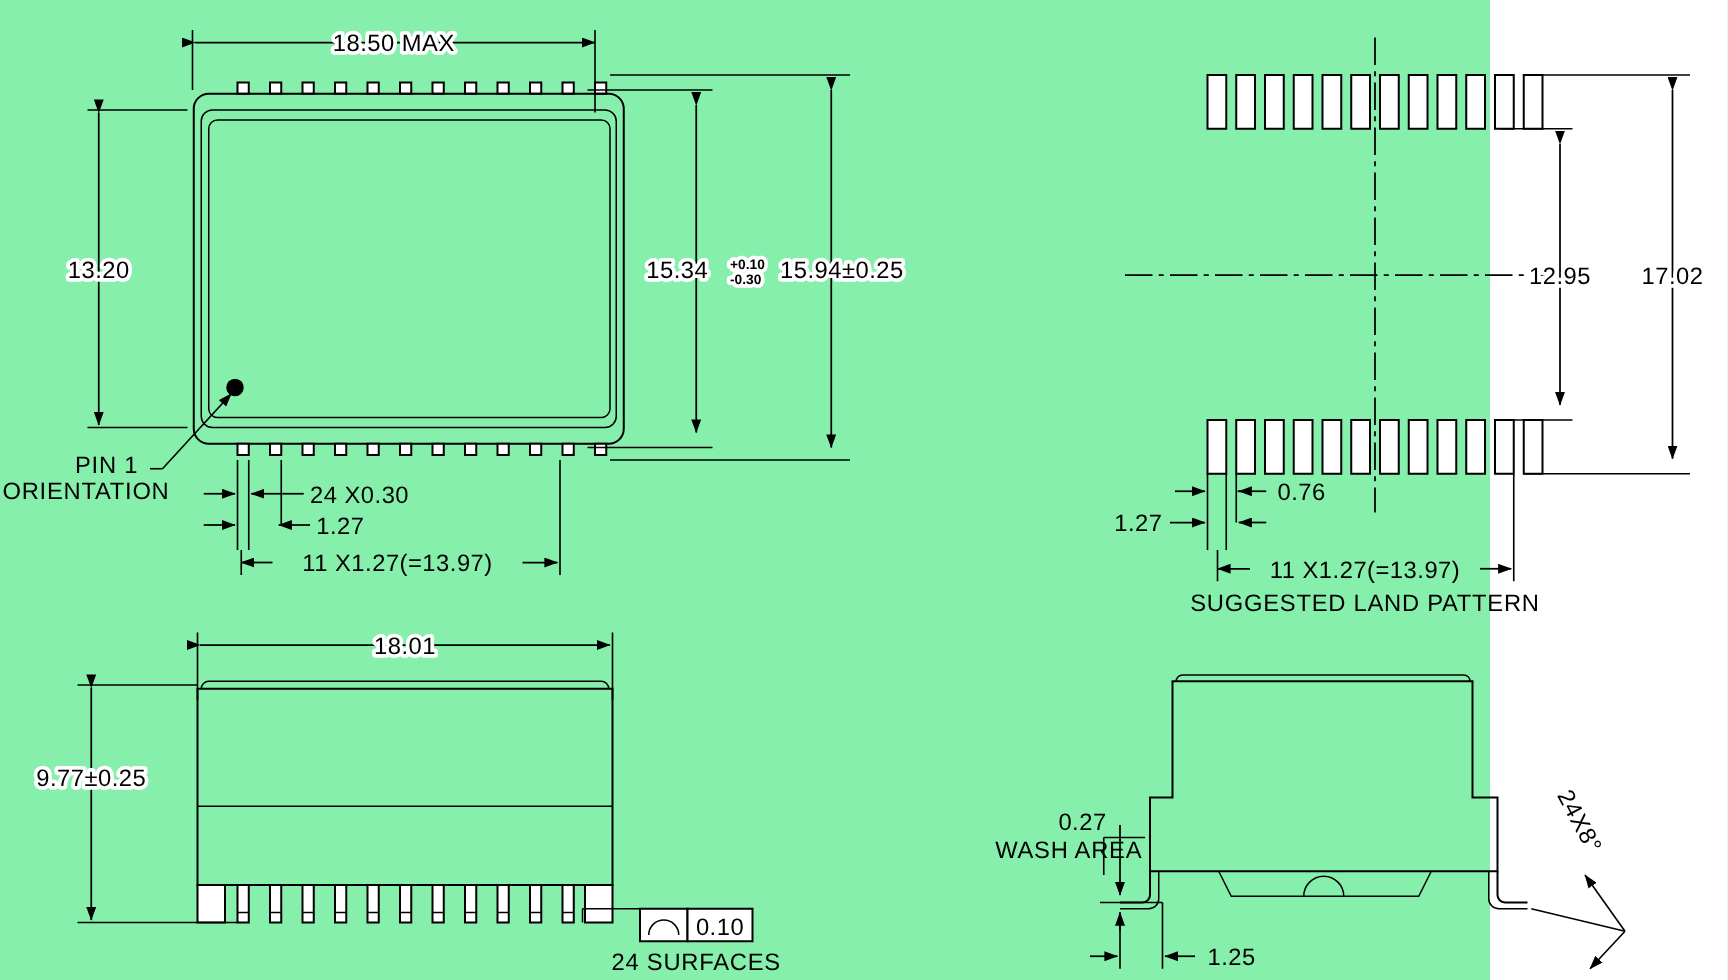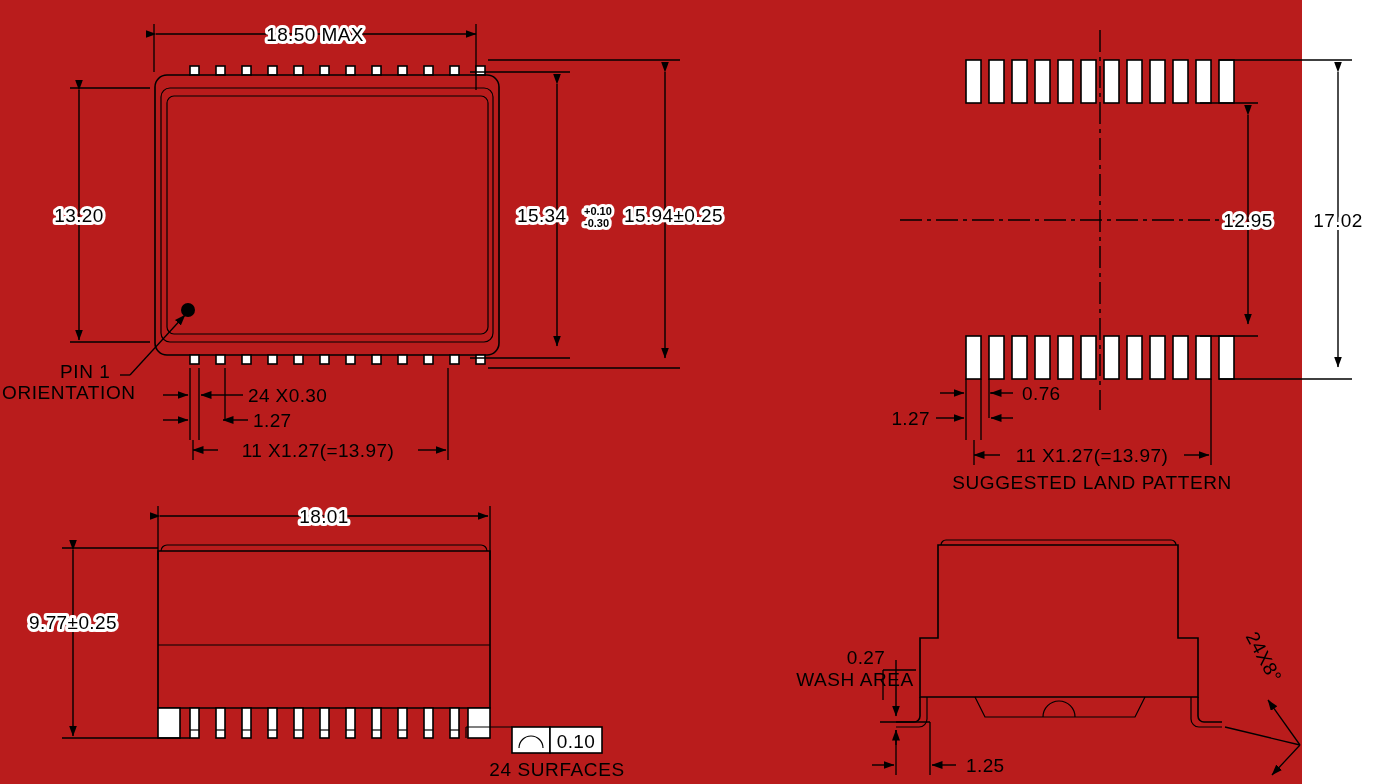--- a/index.html
+++ b/index.html
@@ -1,18 +1,18 @@
 <!DOCTYPE html>
 <html><head>
 <meta charset="utf-8">
 <style>
   html,body{margin:0;padding:0;background:#ffffff;}
   body{width:1382px;height:784px;overflow:hidden;
        font-family:"Liberation Sans", sans-serif;}
-  #sheet{position:relative;width:1302px;height:784px;background:#b91c1c;}
+  #sheet{position:relative;width:1192px;height:784px;background:#86efac;}
   svg{display:block;}
   .ln{stroke:#000;fill:none;stroke-width:1.6;}
   .ln-thin{stroke:#000;fill:none;stroke-width:1.2;}
   .ln-dim{stroke:#000;fill:none;stroke-width:1.4;}
   .ln-ext{stroke:#000;fill:none;stroke-width:1.3;}
   .ln-lead{stroke:#000;fill:none;stroke-width:1.3;}
   .cl{stroke:#000;fill:none;stroke-width:1.4;stroke-dasharray:22 5 4 5;}
   .solidfill{fill:#000;stroke:none;}
   .nofill{fill:#fff;stroke:#000;stroke-width:1.6;}
   text{font-family:"Liberation Sans", sans-serif;fill:#000;}

